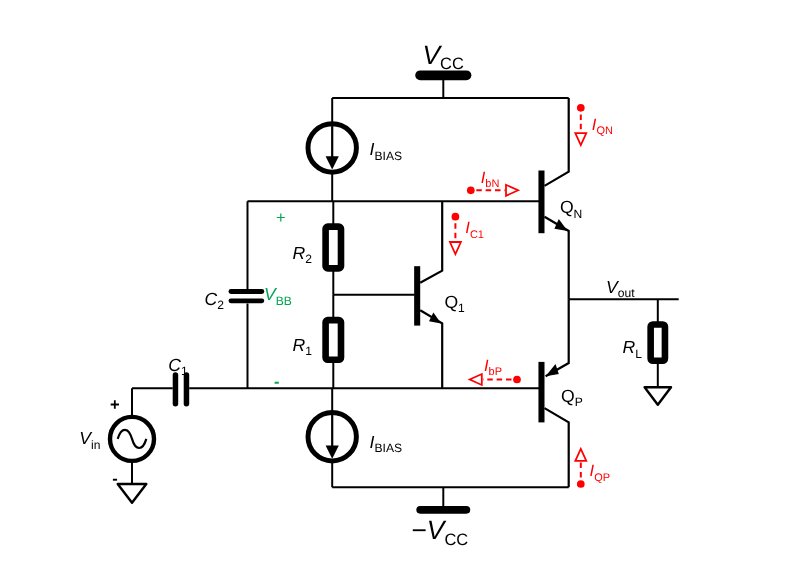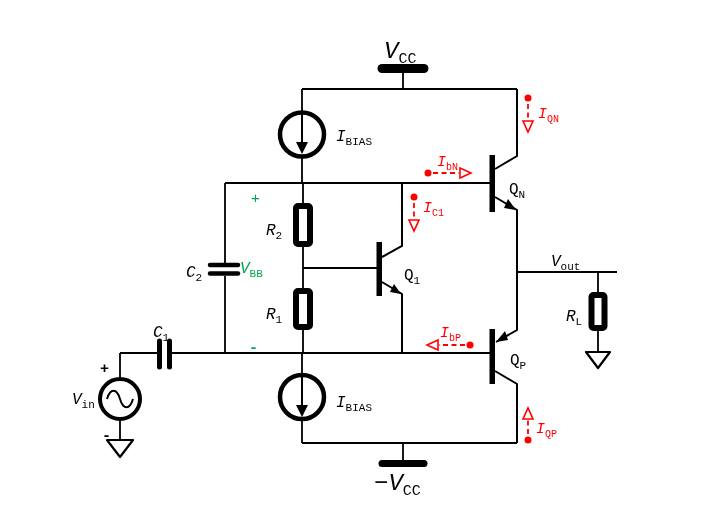--- a/index.html
+++ b/index.html
@@ -1,17 +1,17 @@
 <!DOCTYPE html>
 <html><head>
 <meta charset="utf-8">
 <style>
   html,body{margin:0;padding:0;background:#ffffff;}
   .canvas{position:relative;width:725px;height:518px;background:#ffffff;overflow:hidden;
-          font-family:Liberation Mono, monospace;}
+          font-family:Liberation Sans, sans-serif;}
   svg{display:block;}
   text{fill:#000;}
   .m{font-style:italic;font-size:16px;}
   .u{font-style:normal;font-size:16px;}
   .s{font-style:normal;font-size:11px;}
   .big{font-size:24px;}
   .bigs{font-size:15px;}
   .cur .m{font-size:15px;fill:#ff0000;}
   .cur .s{font-size:10px;fill:#ff0000;}
   .grn{fill:#00a651;}

